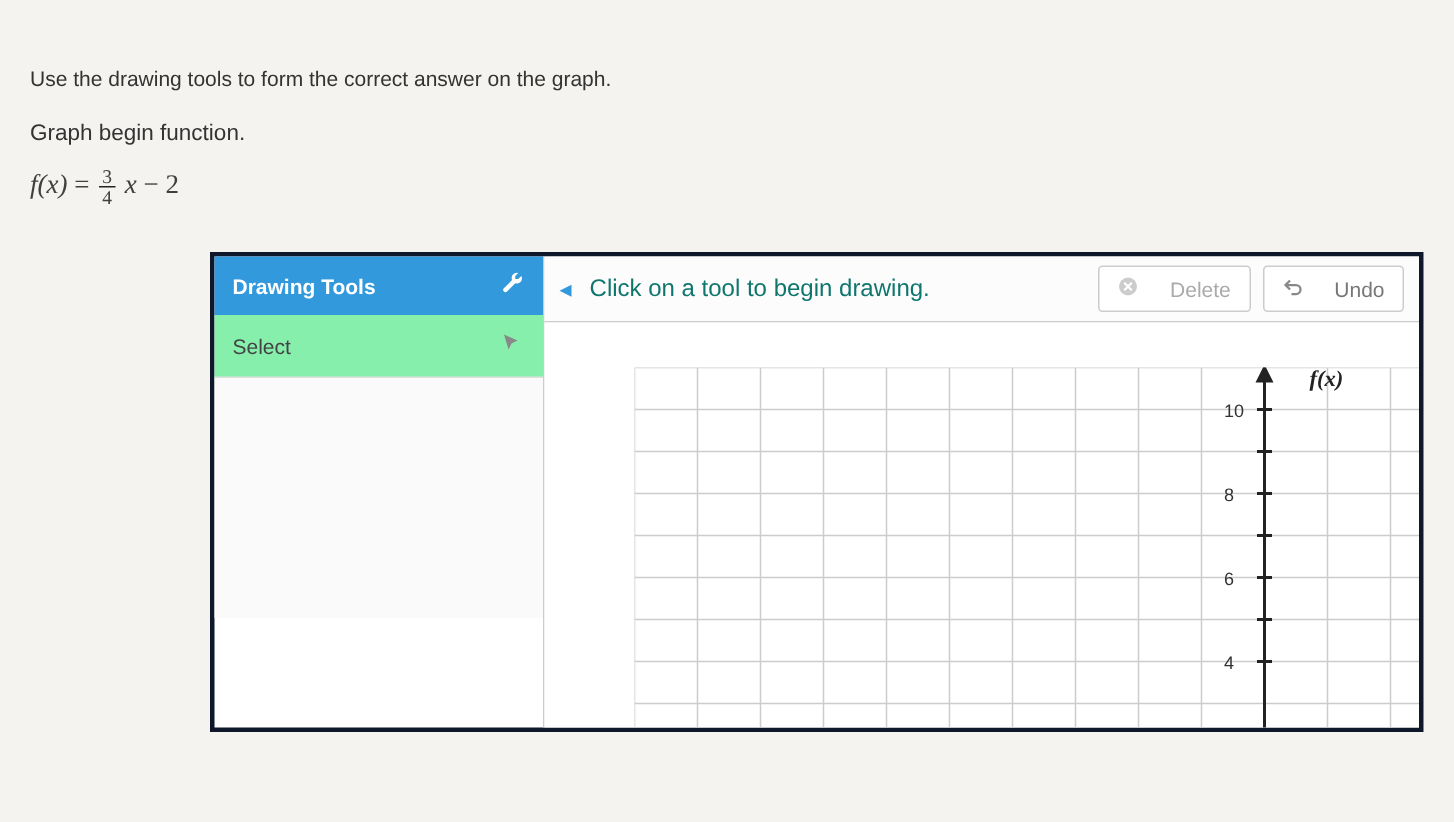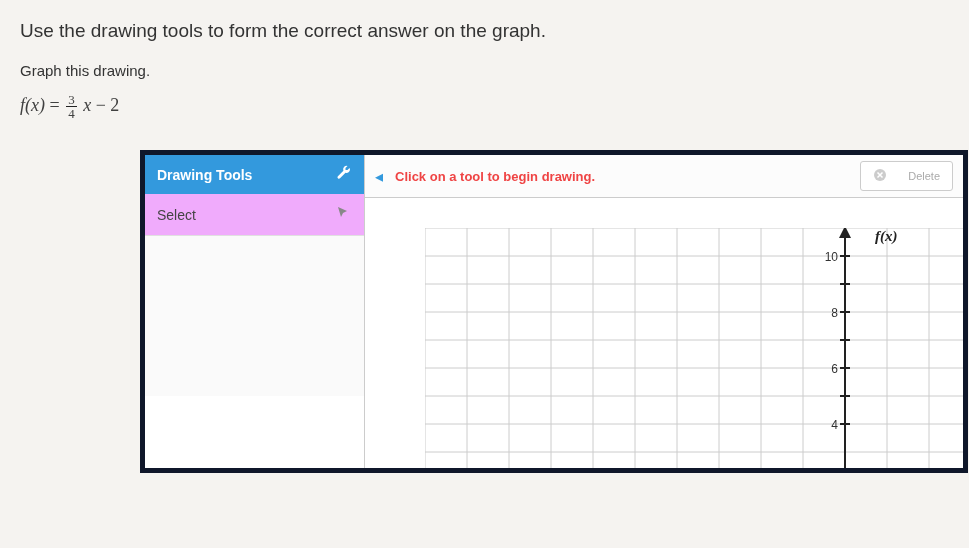--- a/index.html
+++ b/index.html
@@ -9,23 +9,24 @@
       width: 969px;
       height: 548px;
       padding: 0;
       color: #333;
       overflow: hidden;
     }
     .question-area {
       padding: 20px 20px 10px 20px;
     }
     .instruction {
-      font-size: 19px;
+      font-size: 14px;
       color: #333;
       margin-bottom: 20px;
+      margin-top: 24px;
     }
     .subtext {
       font-size: 15px;
       color: #333;
       margin-bottom: 14px;
     }
     .equation {
       font-family: 'Times New Roman', serif;
       font-size: 18px;
       font-style: italic;
@@ -39,22 +40,22 @@
       font-size: 13px;
       line-height: 1;
       margin: 0 2px;
       font-style: normal;
     }
     .equation .frac .num { display: block; border-bottom: 1px solid #222; padding: 0 2px; }
     .equation .frac .den { display: block; padding: 0 2px; }
     .workspace {
       display: flex;
       margin-left: 140px;
-      margin-right: 1px;
-      border: 5px solid #0f172a;
+      margin-right: 20px;
+      border: 3px solid #0f172a;
       background: #fff;
     }
     .tools-panel {
       width: 220px;
       border-right: 1px solid #ccc;
     }
     .tools-header {
       background: #3399dd;
       color: #fff;
       font-weight: bold;
@@ -70,21 +71,21 @@
     }
     .tool-item {
       display: flex;
       justify-content: space-between;
       align-items: center;
       padding: 11px 12px;
       border-bottom: 1px solid #e0e0e0;
       font-size: 14px;
       color: #444;
       cursor: pointer;
-      background: #f0abfc;
+      background: #86efac;
     }
     .tool-icon {
       color: #888;
       font-size: 14px;
     }
     .tool-icon.point { font-size: 10px; color: #666; }
     .graph-area {
       flex: 1;
       display: flex;
       flex-direction: column;
@@ -96,31 +97,30 @@
       padding: 6px 10px;
       background: #fcfcfc;
       gap: 8px;
     }
     .toolbar-arrow {
       color: #3399dd;
       font-size: 16px;
       margin-right: 4px;
     }
     .toolbar-hint {
-      color: #ef4444;
-      font-size: 13px;
+      color: #0f766e;
+      font-size: 16px;
       flex: 1;
-      font-weight: bold;
     }
     .toolbar-btn {
       border: 1px solid #ccc;
       background: #fff;
       color: #aaa;
       padding: 6px 12px;
-      font-size: 11px;
+      font-size: 14px;
       border-radius: 3px;
       cursor: pointer;
       display: flex;
       align-items: center;
       gap: 21px;
     }
     .toolbar-btn.undo { color: #777; }
     .graph-canvas {
       flex: 1;
       position: relative;
@@ -136,30 +136,29 @@
       font-family: 'Times New Roman', serif;
       font-style: italic;
       font-weight: bold;
       font-size: 15px;
       color: #222;
     }
     .y-tick {
       position: absolute;
       font-size: 12px;
       color: #333;
-      text-align: right;
       width: 20px;
     }
   </style>
 </head>
 <body>
 
 <div class="question-area">
   <div class="instruction">Use the drawing tools to form the correct answer on the graph.</div>
-  <div class="subtext">Graph this drawing.</div>
+  <div class="subtext">Graph begin function.</div>
   <div class="equation">
     <span>f(x)</span>
     <span style="font-style:normal;"> </span>
     <span style="font-style:normal;">=</span>
     <span style="font-style:normal;"> </span>
     <span class="frac">
       <span class="num">3</span>
       <span class="den">4</span>
     </span>
     <span>x</span>
@@ -196,20 +195,29 @@
       <span class="toolbar-arrow">◂</span>
       <span class="toolbar-hint">Click on a tool to begin drawing.</span>
       <button class="toolbar-btn">
         <span>
           <svg width="14" height="14" viewBox="0 0 14 14">
               <circle cx="7" cy="7" r="6" fill="#ccc"></circle>
               <path d="M4.5 4.5l5 5M9.5 4.5l-5 5" stroke="#fff" stroke-width="1.5"></path>
             </svg>
         </span>
         <span>Delete</span>
+      </button>
+      <button class="toolbar-btn undo">
+        <span>
+          <svg width="14" height="14" viewBox="0 0 14 14" fill="none" stroke="#888" stroke-width="1.5">
+              <path d="M5 3L2 6l3 3"></path>
+              <path d="M2 6h7a3 3 0 0 1 0 6H6"></path>
+            </svg>
+        </span>
+        <span>Undo</span>
       </button>
     </div>
     <div class="graph-canvas">
       <svg class="grid-svg" width="560" height="260">
         <g stroke="#ccc" stroke-width="1">
           <line x1="0" y1="0" x2="560" y2="0"></line>
           <line x1="0" y1="28" x2="560" y2="28"></line>
           <line x1="0" y1="56" x2="560" y2="56"></line>
           <line x1="0" y1="84" x2="560" y2="84"></line>
           <line x1="0" y1="112" x2="560" y2="112"></line>

